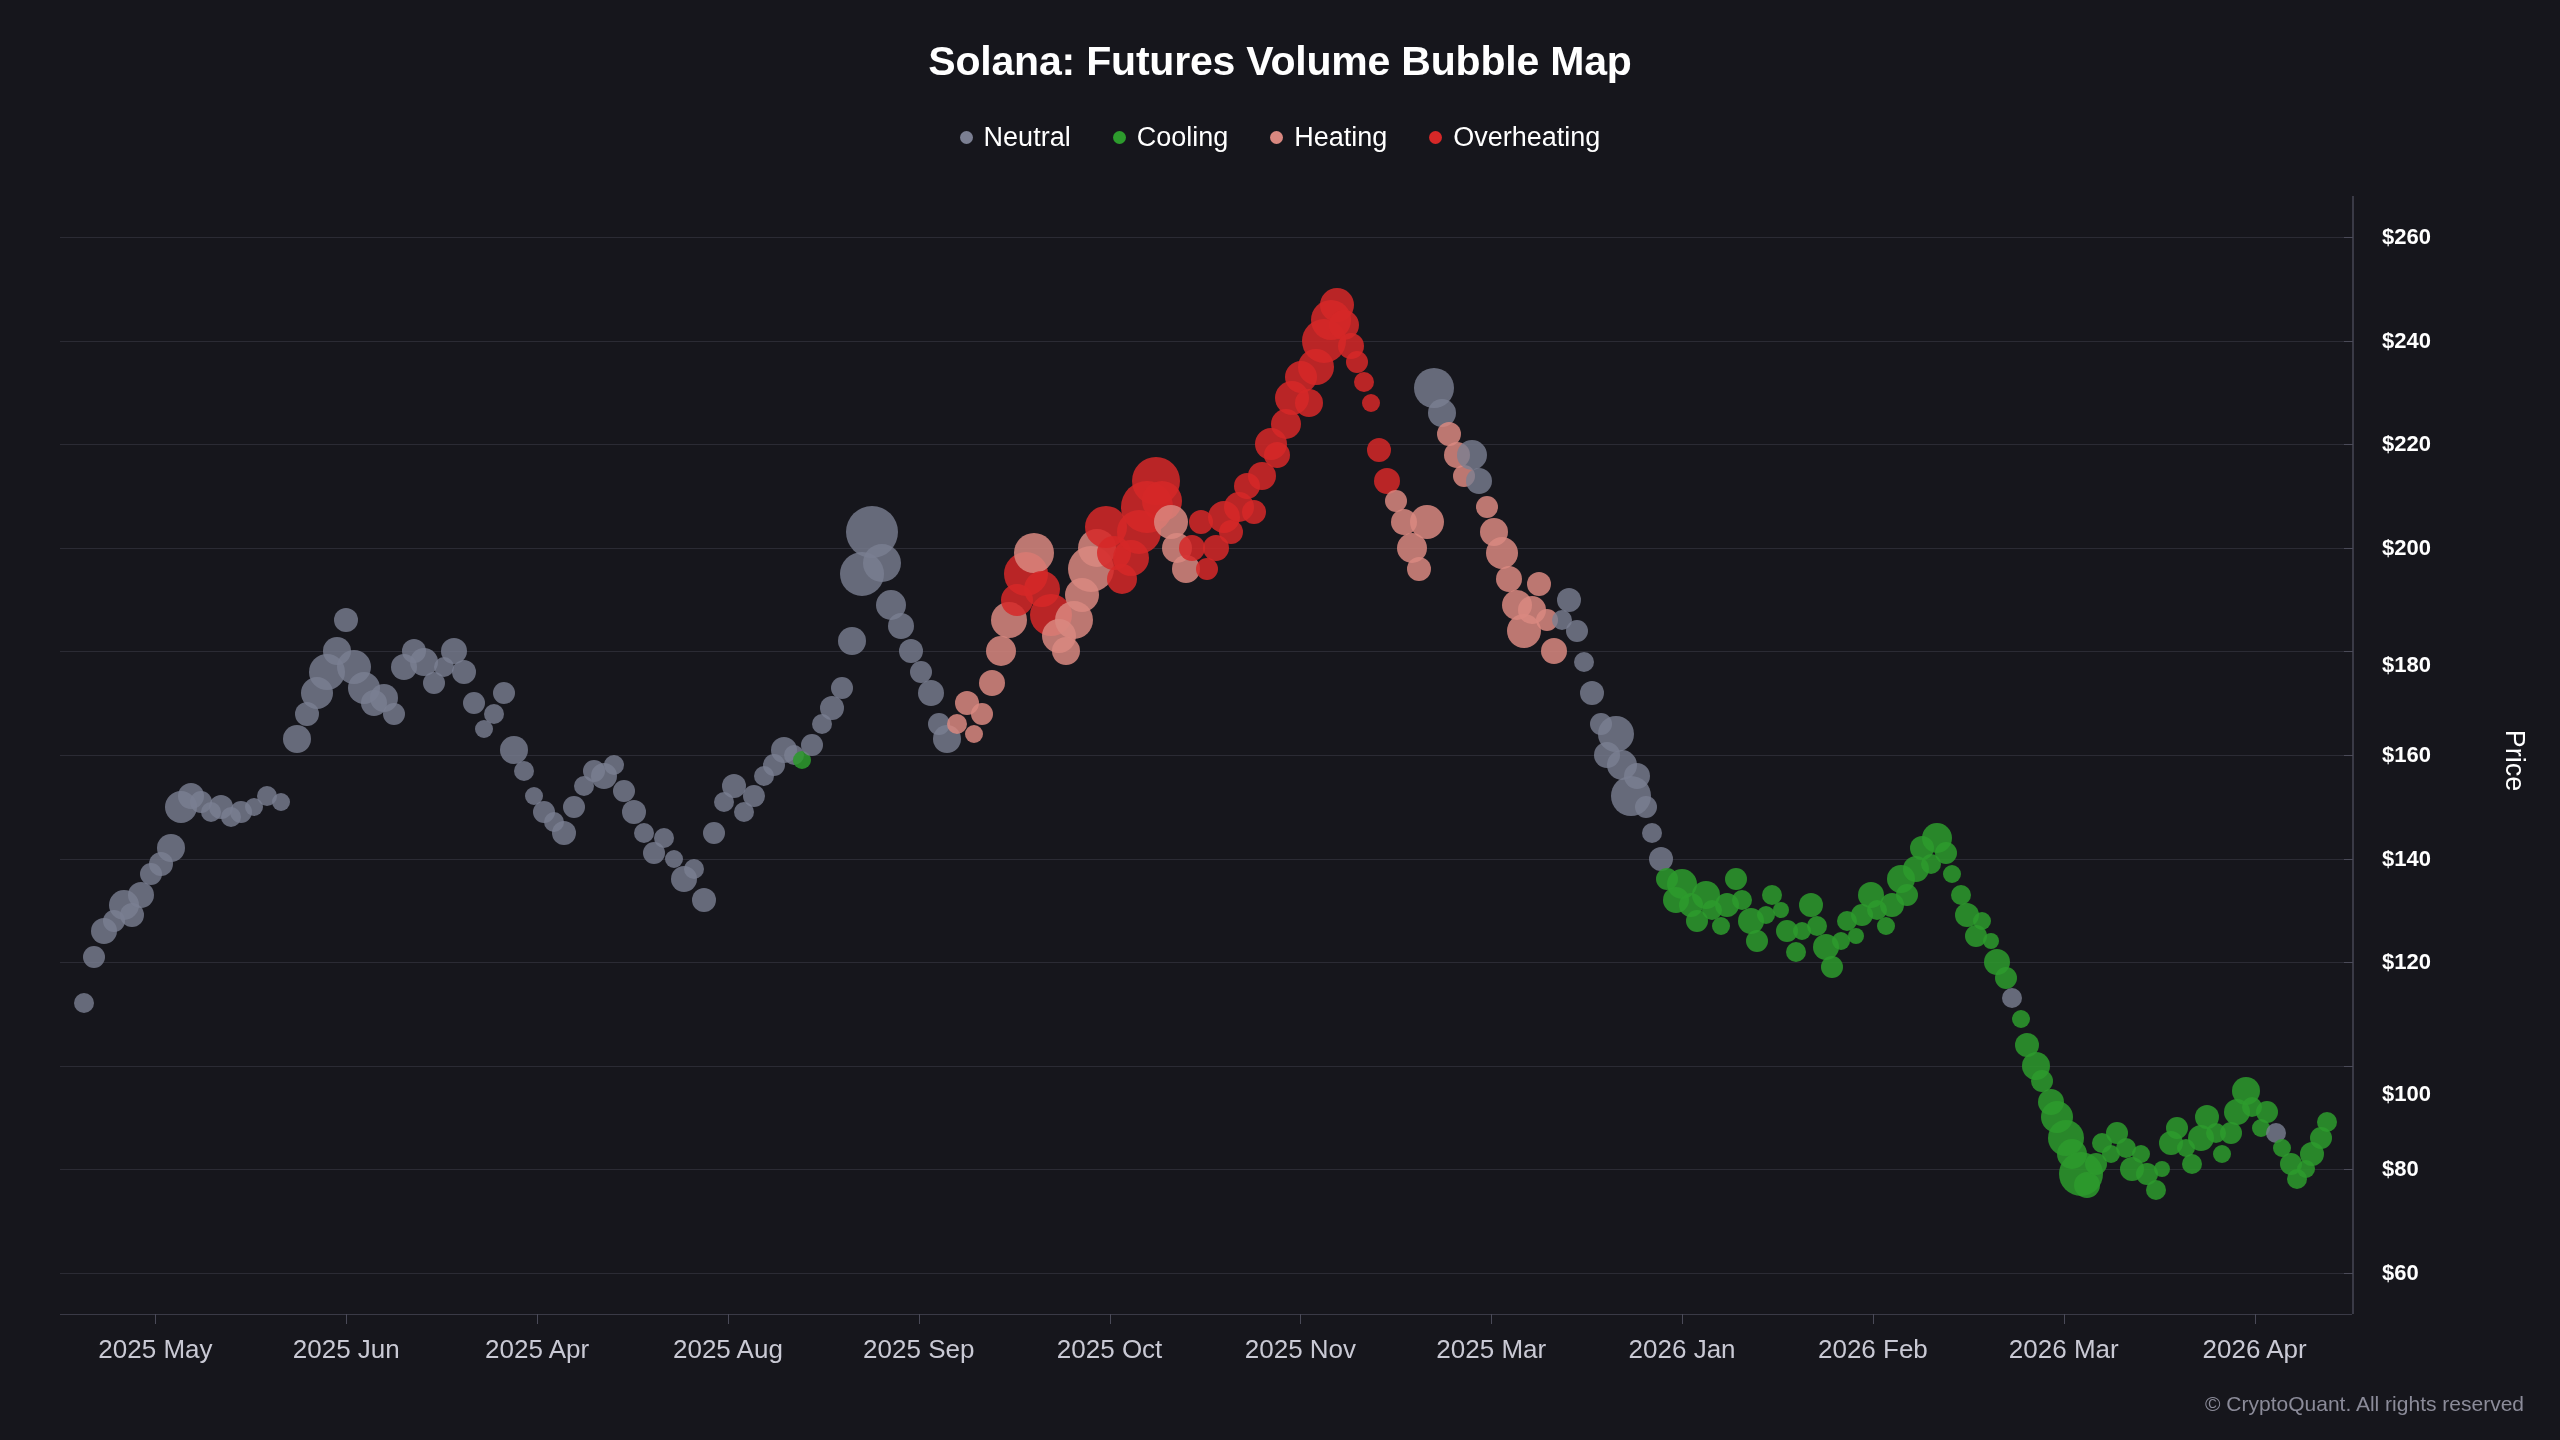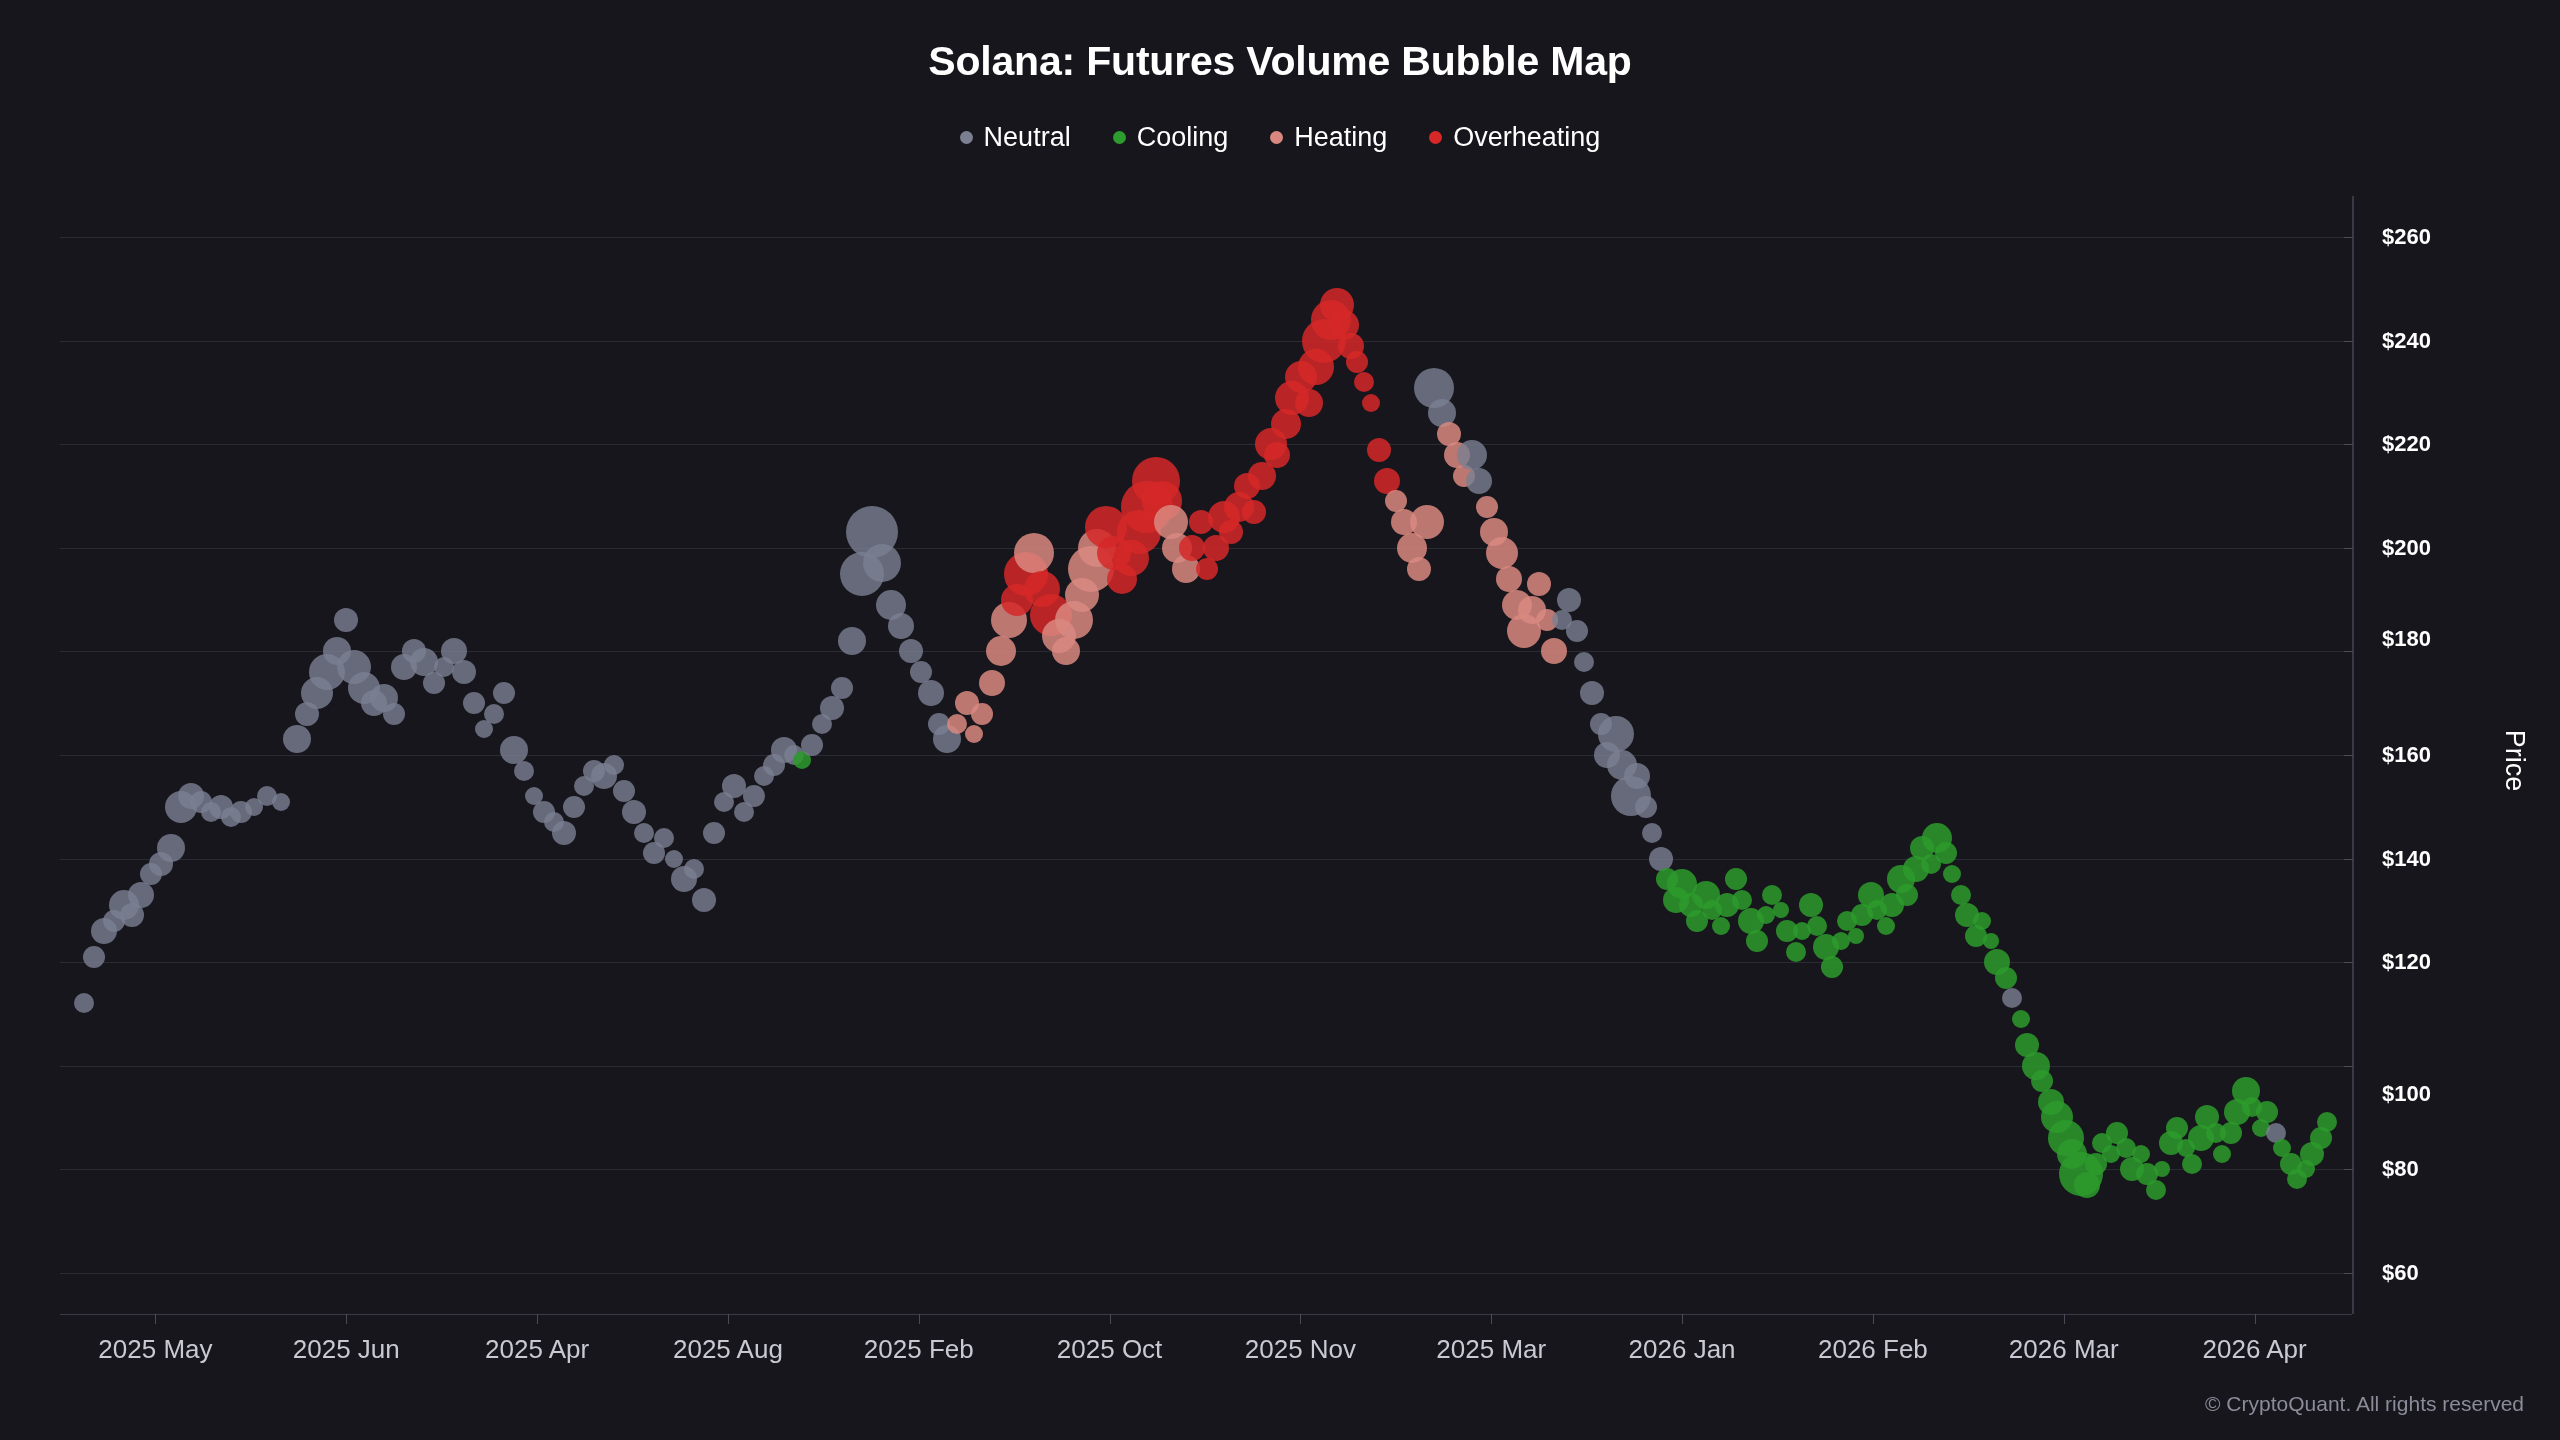--- a/index.html
+++ b/index.html
@@ -477,21 +477,21 @@
 
 <div class="y-tick-mark" style="top: 237.407px;"></div>
     <div class="y-tick-label" style="top: 237.407px;">$260</div>
     <div class="y-tick-mark" style="top: 340.926px;"></div>
     <div class="y-tick-label" style="top: 340.926px;">$240</div>
     <div class="y-tick-mark" style="top: 444.444px;"></div>
     <div class="y-tick-label" style="top: 444.444px;">$220</div>
     <div class="y-tick-mark" style="top: 547.963px;"></div>
     <div class="y-tick-label" style="top: 547.963px;">$200</div>
     <div class="y-tick-mark" style="top: 651.481px;"></div>
-    <div class="y-tick-label" style="top: 639px;">$180</div>
+    <div class="y-tick-label" style="top: 665px;">$180</div>
     <div class="y-tick-mark" style="top: 755px;"></div>
     <div class="y-tick-label" style="top: 755px;">$160</div>
     <div class="y-tick-mark" style="top: 858.519px;"></div>
     <div class="y-tick-label" style="top: 858.519px;">$140</div>
     <div class="y-tick-mark" style="top: 962.037px;"></div>
     <div class="y-tick-label" style="top: 962.037px;">$120</div>
     <div class="y-tick-mark" style="top: 1065.56px;"></div>
     <div class="y-tick-label" style="top: 1094px;">$100</div>
     <div class="y-tick-mark" style="top: 1169.07px;"></div>
     <div class="y-tick-label" style="top: 1169.07px;">$80</div>
@@ -499,21 +499,21 @@
     <div class="y-tick-label" style="top: 1272.59px;">$60</div>
     <div class="x-tick-mark" style="left: 155.417px;"></div>
     <div class="x-tick-label" style="left: 155.417px;">2025 May</div>
     <div class="x-tick-mark" style="left: 346.25px;"></div>
     <div class="x-tick-label" style="left: 346.25px;">2025 Jun</div>
     <div class="x-tick-mark" style="left: 537.083px;"></div>
     <div class="x-tick-label" style="left: 537.083px;">2025 Apr</div>
     <div class="x-tick-mark" style="left: 727.917px;"></div>
     <div class="x-tick-label" style="left: 727.917px;">2025 Aug</div>
     <div class="x-tick-mark" style="left: 918.75px;"></div>
-    <div class="x-tick-label" style="left: 918.75px;">2025 Feb</div>
+    <div class="x-tick-label" style="left: 918.75px;">2025 Sep</div>
     <div class="x-tick-mark" style="left: 1109.58px;"></div>
     <div class="x-tick-label" style="left: 1109.58px;">2025 Oct</div>
     <div class="x-tick-mark" style="left: 1300.42px;"></div>
     <div class="x-tick-label" style="left: 1300.42px;">2025 Nov</div>
     <div class="x-tick-mark" style="left: 1491.25px;"></div>
     <div class="x-tick-label" style="left: 1491.25px;">2025 Mar</div>
     <div class="x-tick-mark" style="left: 1682.08px;"></div>
     <div class="x-tick-label" style="left: 1682.08px;">2026 Jan</div>
     <div class="x-tick-mark" style="left: 1872.92px;"></div>
     <div class="x-tick-label" style="left: 1872.92px;">2026 Feb</div>

